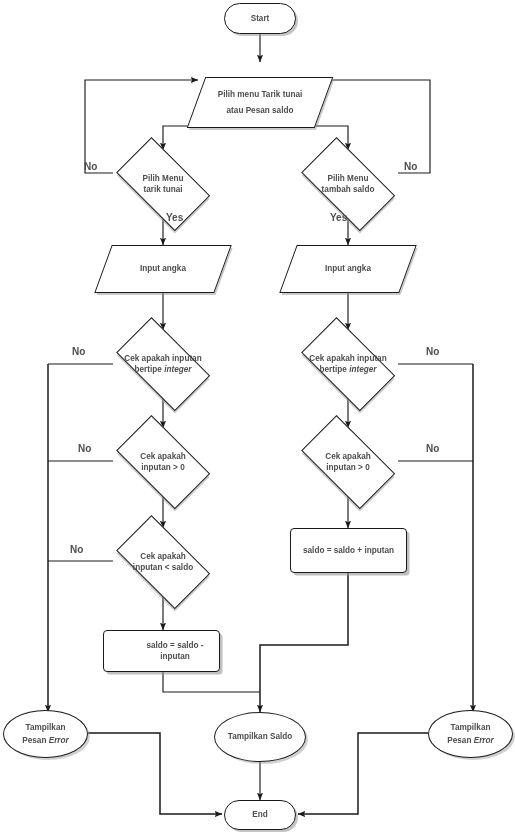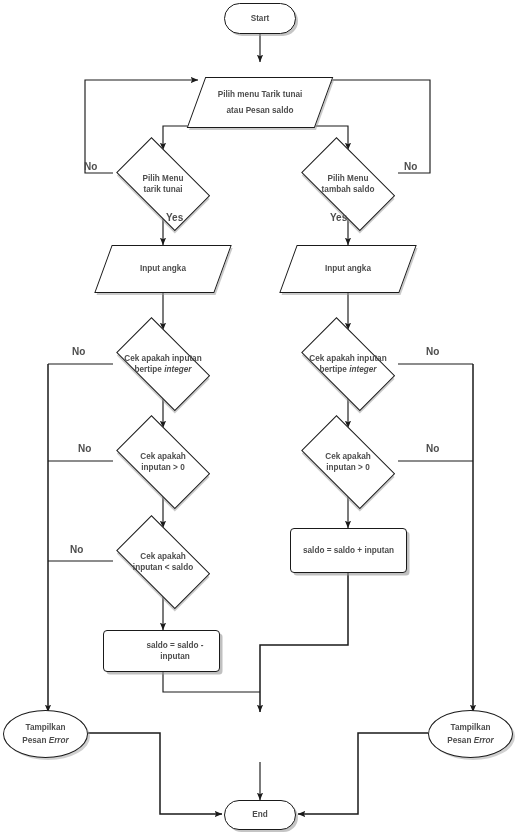--- a/index.html
+++ b/index.html
@@ -188,20 +188,23 @@
     </span>
   </div>
 
   <div class="node n-oval" style="left:428px;top:710px;width:85px;height:48px;">
     <span class="lbl">
       <span>Tampilkan</span><br>
       <span style="display:inline-block;margin-top:2px;"><span>Pesan </span><span class="it">Error</span></span>
     </span>
   </div>
 
+  <div class="node n-oval" style="left:214px;top:712px;width:92px;height:50px;">
+    <span class="lbl">Tampilkan Saldo</span>
+  </div>
 
   <div class="node n-term" style="left:224px;top:800px;width:72px;height:30px;">
     <span class="lbl">End</span>
   </div>
 
   <span class="edge-label" style="left:84px;top:162px;">No</span>
   <span class="edge-label" style="left:166px;top:213px;">Yes</span>
   <span class="edge-label" style="left:404px;top:162px;">No</span>
   <span class="edge-label" style="left:330px;top:213px;">Yes</span>
 

